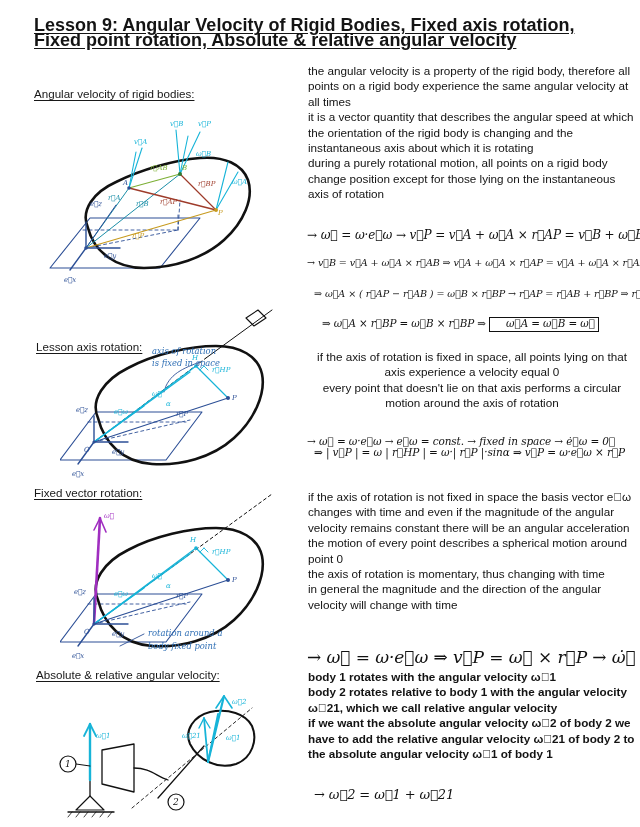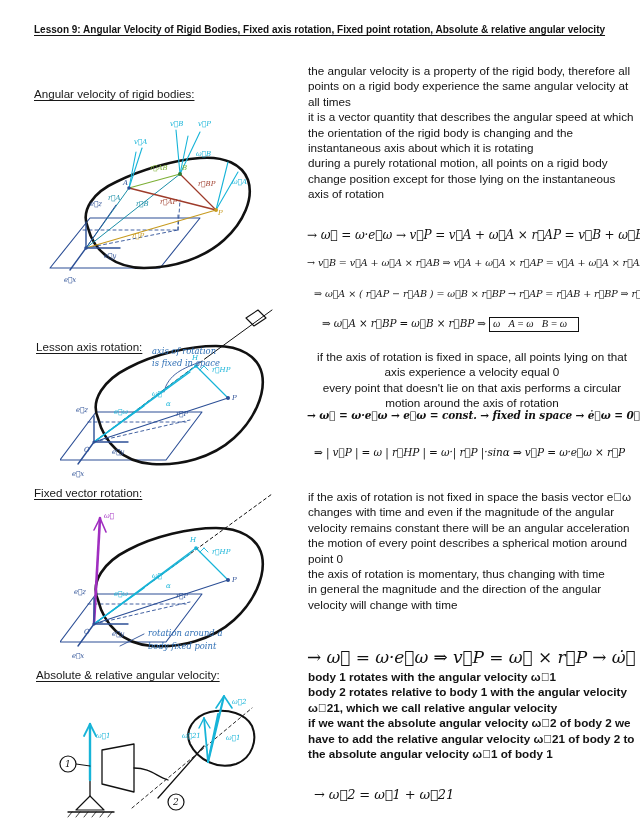--- a/index.html
+++ b/index.html
@@ -15,23 +15,23 @@
     color: #141414;
     overflow: hidden;
   }
 
   
   .page-title {
     position: absolute;
     left: 34px;
     top: 18px;
     width: 580px;
-    font-size: 10px;
+    font-size: 18px;
     font-weight: bold;
-    line-height: 24px;
+    line-height: 15px;
     text-decoration: underline;
     text-underline-offset: 2px;
   }
 
   
   .sec-head {
     position: absolute;
     font-size: 11.6px;
     font-weight: normal;
     text-decoration: underline;
@@ -60,24 +60,23 @@
     font-size: 11px;
     color: #111111;
     font-style: italic;
     white-space: nowrap;
     letter-spacing: -0.1px;
   }
   .eqrow.indent1 { left: 314px; }
   .eqrow.indent2 { left: 322px; }
   .boxed {
     border: 1.4px solid #111;
-    padding: 0px 3px 1px 3px;
+    padding: 0px 3px 1px 16px;
     display: inline-block;
     line-height: 1.15;
-    font-family: Liberation Serif, serif;
   }
 
   
   .diagram {
     position: absolute;
   }
   .diagram svg { display: block; }
 
   .inkblack { stroke: #111111; fill: none; stroke-linecap: round; stroke-linejoin: round; }
   .inkblue  { stroke: #2c4f96; fill: none; stroke-linecap: round; stroke-linejoin: round; }
@@ -245,21 +244,21 @@
   <text class="lbl lbl-blue" x="52" y="154">e⃗y</text>
   <text class="lbl lbl-blue" x="12" y="176">e⃗x</text>
 </svg>
 </div>
 
 <div class="rtext" style="top:348px;">
   <p style="white-space:pre-line;text-align:center;">if the axis of rotation is fixed in space, all points lying on that axis experience a velocity equal 0
 every point that doesn't lie on that axis performs a circular motion around the axis of rotation</p>
 </div>
 
-<div class="eqrow" style="top:409px; font-size:10.5px;font-weight:bold;">→ ω⃗ = ω·e⃗ω  → e⃗ω = const.  → fixed in space  → ė⃗ω = 0⃗</div>
+<div class="eqrow" style="top:435px; font-size:10.5px;">→ ω⃗ = ω·e⃗ω  → e⃗ω = const.  → fixed in space  → ė⃗ω = 0⃗</div>
 <div class="eqrow indent1" style="top:446px; font-size:10.5px;">⇒ | v⃗P | = ω | r⃗HP | = ω·| r⃗P |·sinα  ⇒  v⃗P = ω·e⃗ω × r⃗P</div>
 
 <div class="sec-head" style="left:34px; top:486px;">Fixed vector rotation:</div>
 
 <div class="diagram" style="left:60px; top:494px;">
 <svg width="245" height="165" viewBox="0 0 245 165">
 
   <path class="inkblue" stroke-width="1.1" d="M0 148 L36 100 L142 100 L106 148 Z"></path>
   <path class="inkblue" stroke-width="0.9" stroke-dasharray="3,3" d="M28 110 L126 110"></path>
   <path class="inkblue" stroke-width="0.9" stroke-dasharray="3,3" d="M34 130 L130 108"></path>

